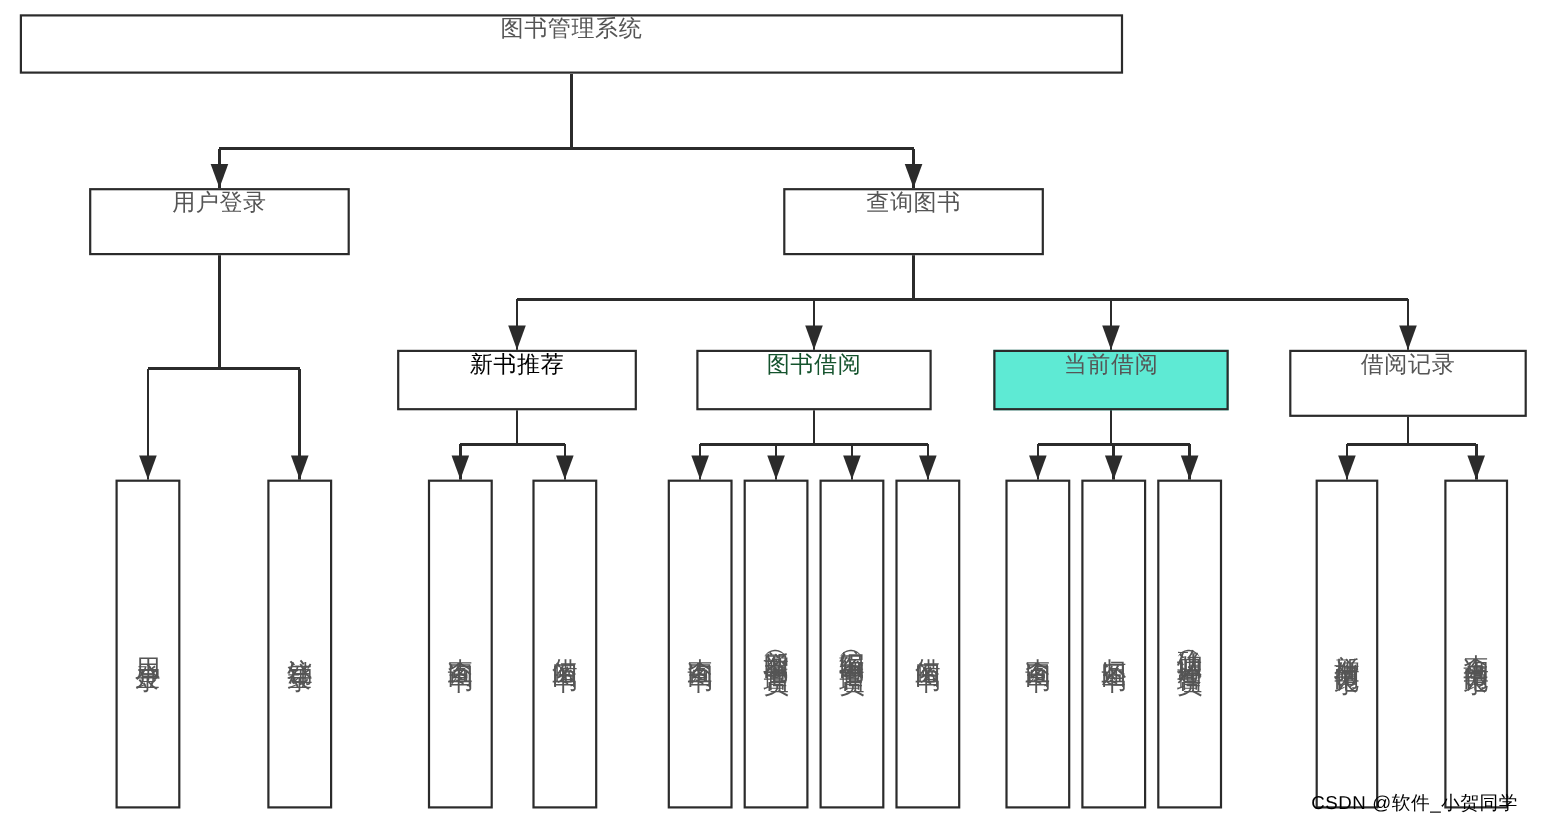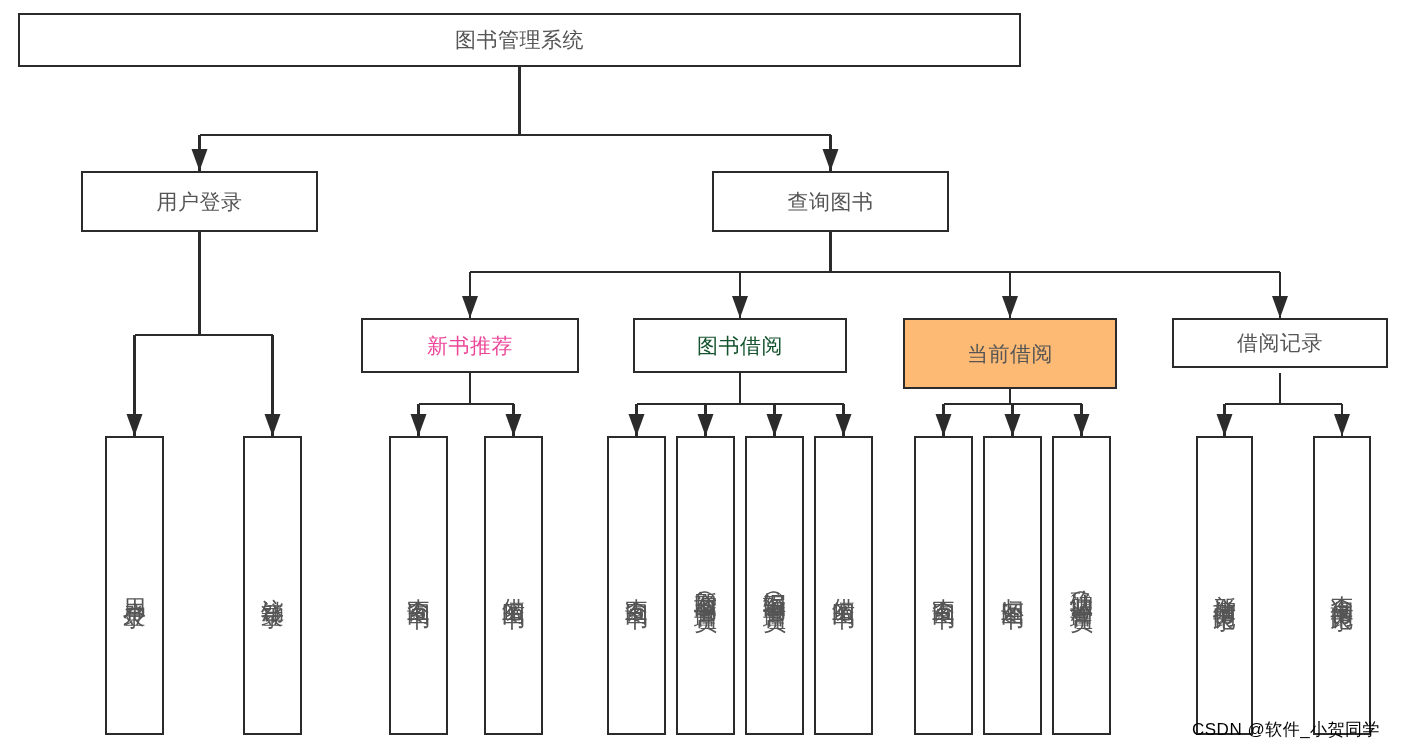--- a/index.html
+++ b/index.html
@@ -25,21 +25,20 @@
     width: 1405px;
     height: 747px;
     pointer-events: none;
   }
   .node {
     position: absolute;
     box-sizing: border-box;
     background: #ffffff;
     border: 2px solid #2b2b2b;
     display: flex;
-    align-items: center;
     justify-content: center;
     color: #4a4a4a;
     z-index: 2;
   }
   .node-label {
     display: block;
     text-align: center;
     color: #555555;
     letter-spacing: 0.5px;
   }
@@ -135,29 +134,29 @@
       <div class="node horiz" style="left: 18px; top: 13px; width: 1003px; height: 54px; border-color: rgb(43, 43, 43); background: rgb(255, 255, 255);">
         <span class="node-label" style="color: rgb(85, 85, 85);">图书管理系统</span>
       </div>
       <div class="node horiz" style="left: 81px; top: 171px; width: 237px; height: 61px; border-color: rgb(43, 43, 43); background: rgb(255, 255, 255);">
         <span class="node-label" style="color: rgb(85, 85, 85);">用户登录</span>
       </div>
       <div class="node horiz" style="left: 712px; top: 171px; width: 237px; height: 61px; border-color: rgb(43, 43, 43); background: rgb(255, 255, 255);">
         <span class="node-label" style="color: rgb(85, 85, 85);">查询图书</span>
       </div>
       <div class="node horiz" style="left: 361px; top: 318px; width: 218px; height: 55px; border-color: rgb(43, 43, 43); background: rgb(255, 255, 255);">
-        <span class="node-label" style="color: #ec4899;">新书推荐</span>
+        <span class="node-label" style="color: #000000;">新书推荐</span>
       </div>
       <div class="node horiz" style="left: 633px; top: 318px; width: 214px; height: 55px; border-color: rgb(43, 43, 43); background: rgb(255, 255, 255);">
         <span class="node-label" style="color: #14532d;">图书借阅</span>
       </div>
-      <div class="node horiz" style="left: 903px; top: 318px; width: 214px; height: 71px; border-color: rgb(43, 43, 43); background: #fdba74;">
+      <div class="node horiz" style="left: 903px; top: 318px; width: 214px; height: 55px; border-color: rgb(43, 43, 43); background: #5eead4;">
         <span class="node-label" style="color: rgb(85, 85, 85);">当前借阅</span>
       </div>
-      <div class="node horiz" style="left: 1172px; top: 318px; width: 216px; height: 50px; border-color: rgb(43, 43, 43); background: rgb(255, 255, 255);">
+      <div class="node horiz" style="left: 1172px; top: 318px; width: 216px; height: 61px; border-color: rgb(43, 43, 43); background: rgb(255, 255, 255);">
         <span class="node-label" style="color: rgb(85, 85, 85);">借阅记录</span>
       </div>
       <div class="node vert" style="left: 105px; top: 436px; width: 59px; height: 299px; border-color: rgb(43, 43, 43); background: rgb(255, 255, 255);">
         <span class="node-label" style="color: rgb(85, 85, 85);">用户登录</span>
       </div>
       <div class="node vert" style="left: 243px; top: 436px; width: 59px; height: 299px; border-color: rgb(43, 43, 43); background: rgb(255, 255, 255);">
         <span class="node-label" style="color: rgb(85, 85, 85);">注销登录</span>
       </div>
       <div class="node vert" style="left: 389px; top: 436px; width: 59px; height: 299px; border-color: rgb(43, 43, 43); background: rgb(255, 255, 255);">
         <span class="node-label" style="color: rgb(85, 85, 85);">查询图书</span>

